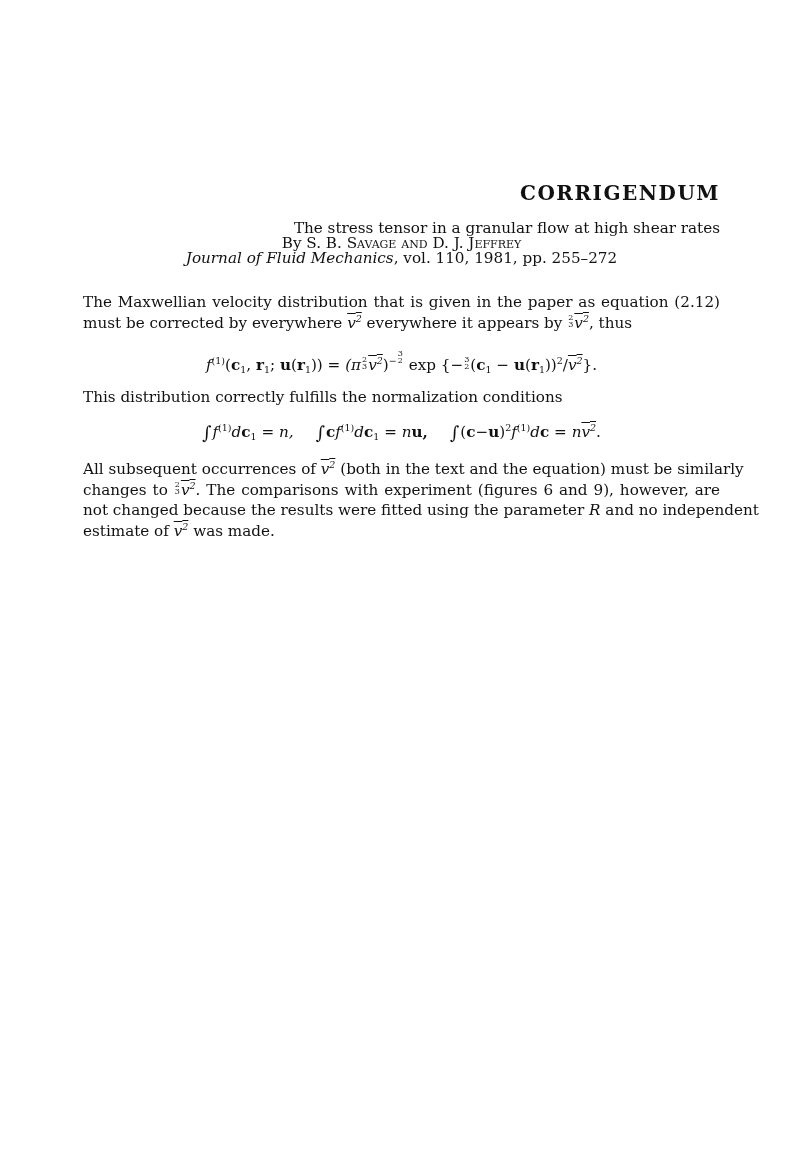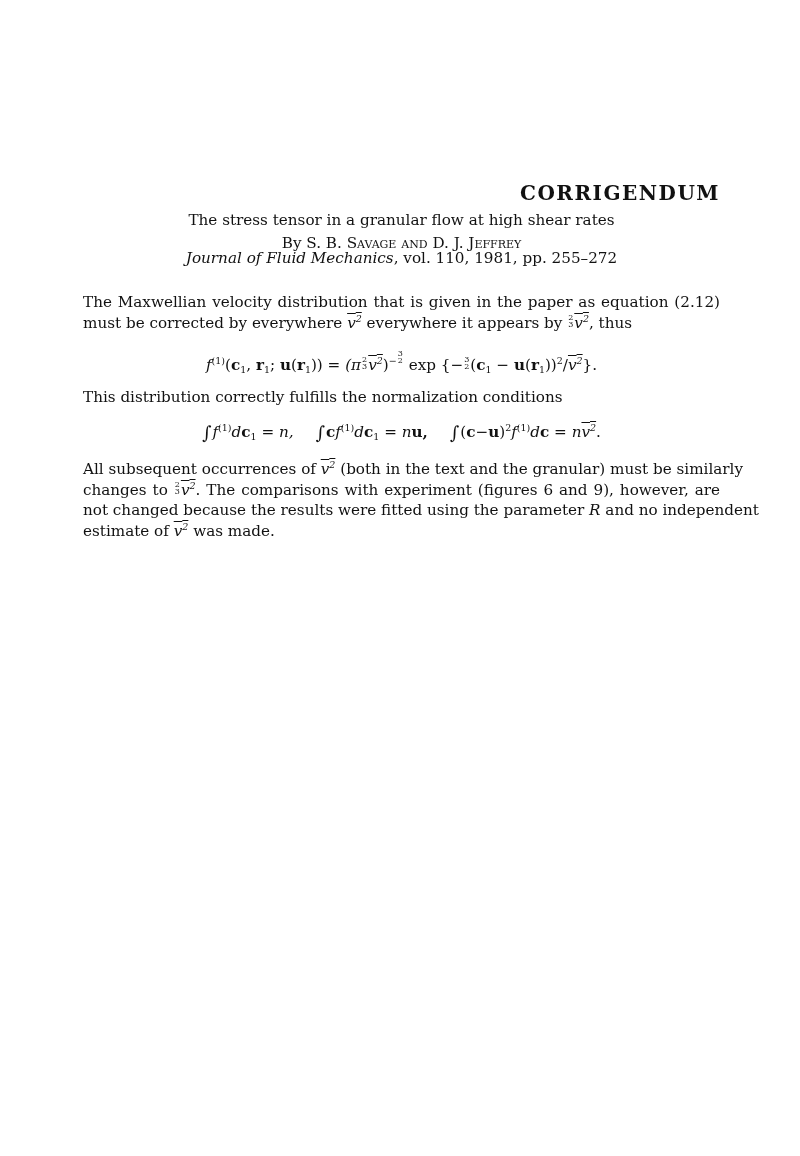--- a/index.html
+++ b/index.html
@@ -34,21 +34,21 @@
       margin-top: 11px;
     }
     .center-line {
       position: absolute;
       left: 0;
       width: 637px;
       text-align: center;
       font-size: 15.2px;
       line-height: 20px;
     }
-    .paper-title { top: 210px; }
+    .paper-title { top: 218px; text-align: right; }
     .authors { top: 233px; }
     .citation { top: 248px; }
     .sc { font-variant: small-caps; }
     .it { font-style: italic; }
     .para {
       position: absolute;
       left: 0;
       width: 637px;
       font-size: 15.2px;
       line-height: 20.5px;
@@ -124,19 +124,19 @@
 
   <div class="para p2">
     <span class="line last">This distribution correctly fulfills the normalization conditions</span>
   </div>
 
   <div class="eq eq2">
     <span class="integral">∫</span><span class="it">f</span><sup class="s">(1)</sup><span class="it">d</span><span class="bold">c</span><sub class="s">1</sub><span class="it"> = n,</span><span class="gap"></span><span class="integral">∫</span><span class="bold">c</span><span class="it">f</span><sup class="s">(1)</sup><span class="it">d</span><span class="bold">c</span><sub class="s">1</sub><span class="it"> = n</span><span class="bold">u,</span><span class="gap"></span><span class="integral">∫</span><span>(</span><span class="bold">c</span><span>−</span><span class="bold">u</span><span>)</span><sup class="s">2</sup><span class="it">f</span><sup class="s">(1)</sup><span class="it">d</span><span class="bold">c</span><span class="it"> = n</span><span class="ov it"><span>v</span><sup class="s">2</sup></span><span>.</span>
   </div>
 
   <div class="para p3">
-    <span class="line"><span>All subsequent occurrences of </span><span class="ov it"><span>v</span><sup class="s">2</sup></span><span> (both in the text and the granular) must be similarly</span></span>
+    <span class="line"><span>All subsequent occurrences of </span><span class="ov it"><span>v</span><sup class="s">2</sup></span><span> (both in the text and the equation) must be similarly</span></span>
     <span class="line"><span>changes to </span><span class="frac"><span>2</span><span>3</span></span><span class="ov it"><span>v</span><sup class="s">2</sup></span><span>. The comparisons with experiment (figures 6 and 9), however, are</span></span>
     <span class="line"><span>not changed because the results were fitted using the parameter </span><span class="it">R</span><span> and no independent</span></span>
     <span class="line last"><span>estimate of </span><span class="ov it"><span>v</span><sup class="s">2</sup></span><span> was made.</span></span>
   </div>
 
 </div>
 
 </body></html>

